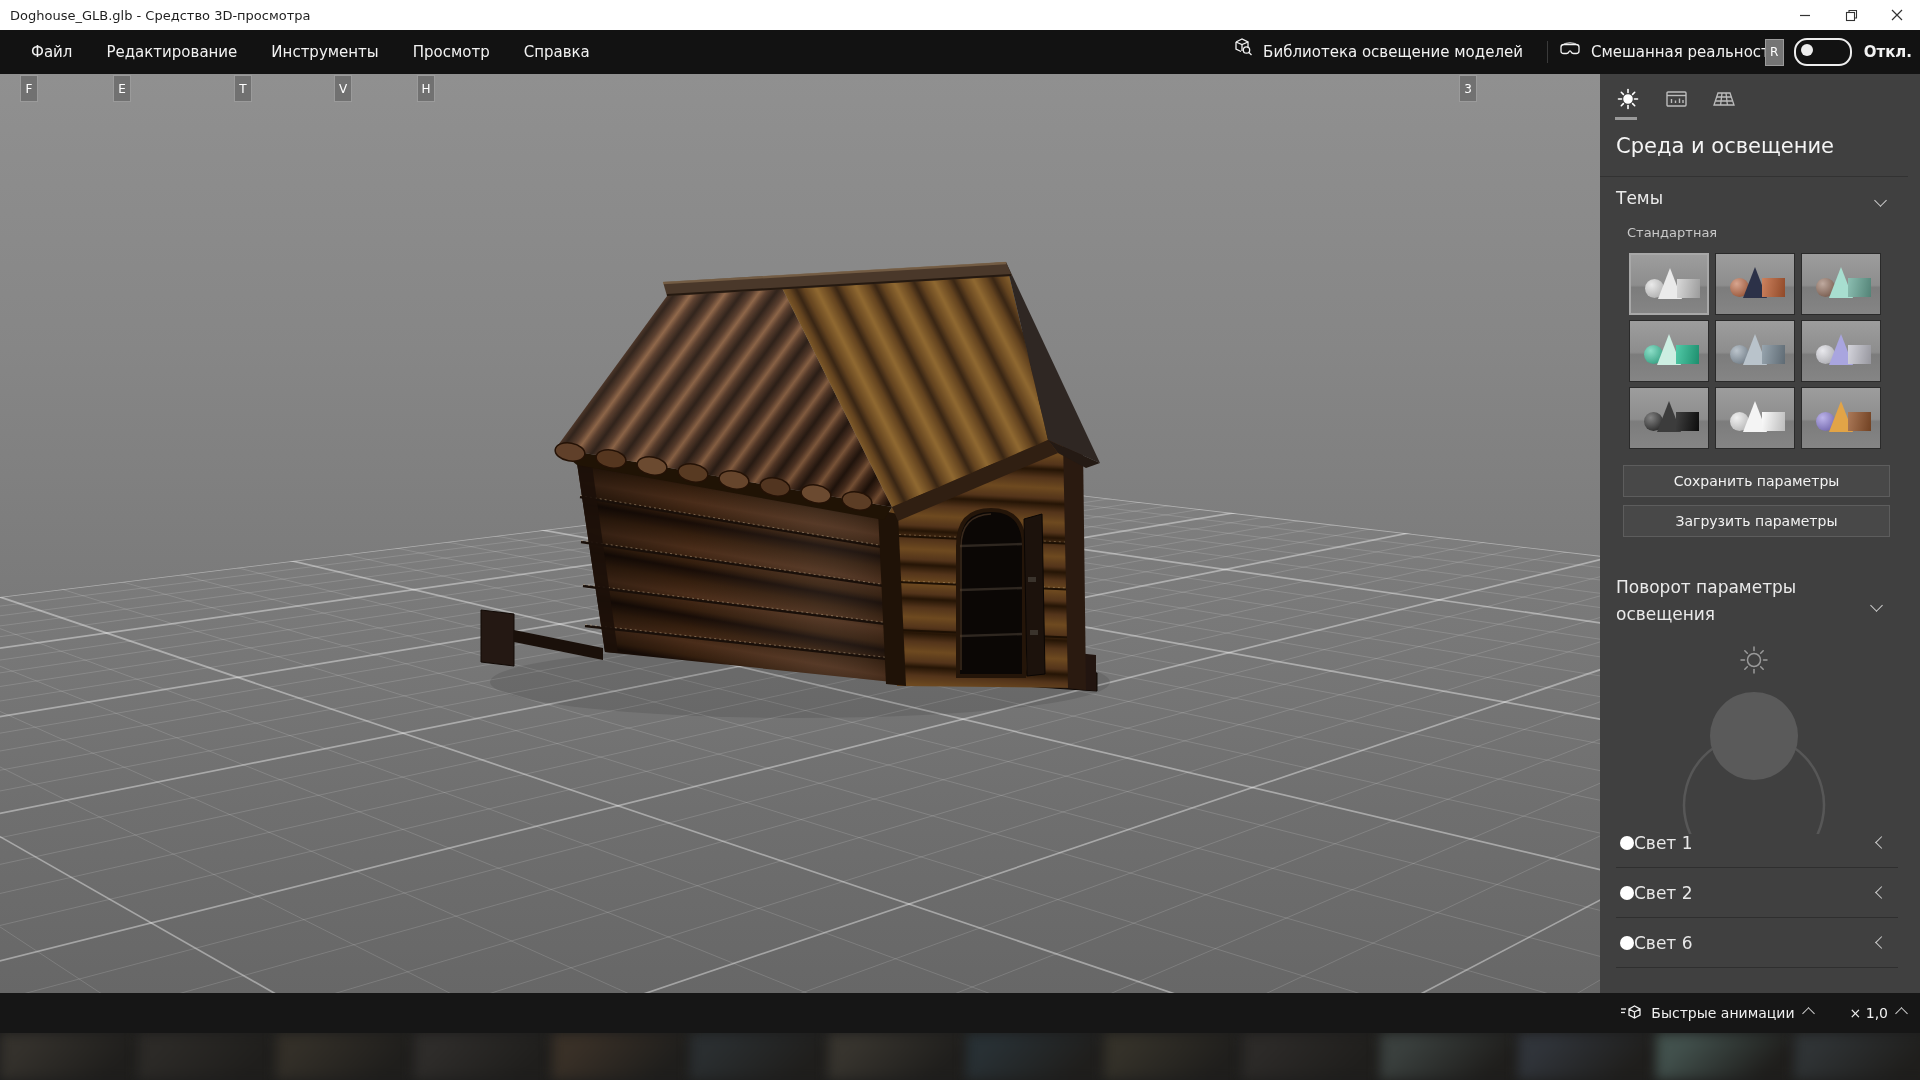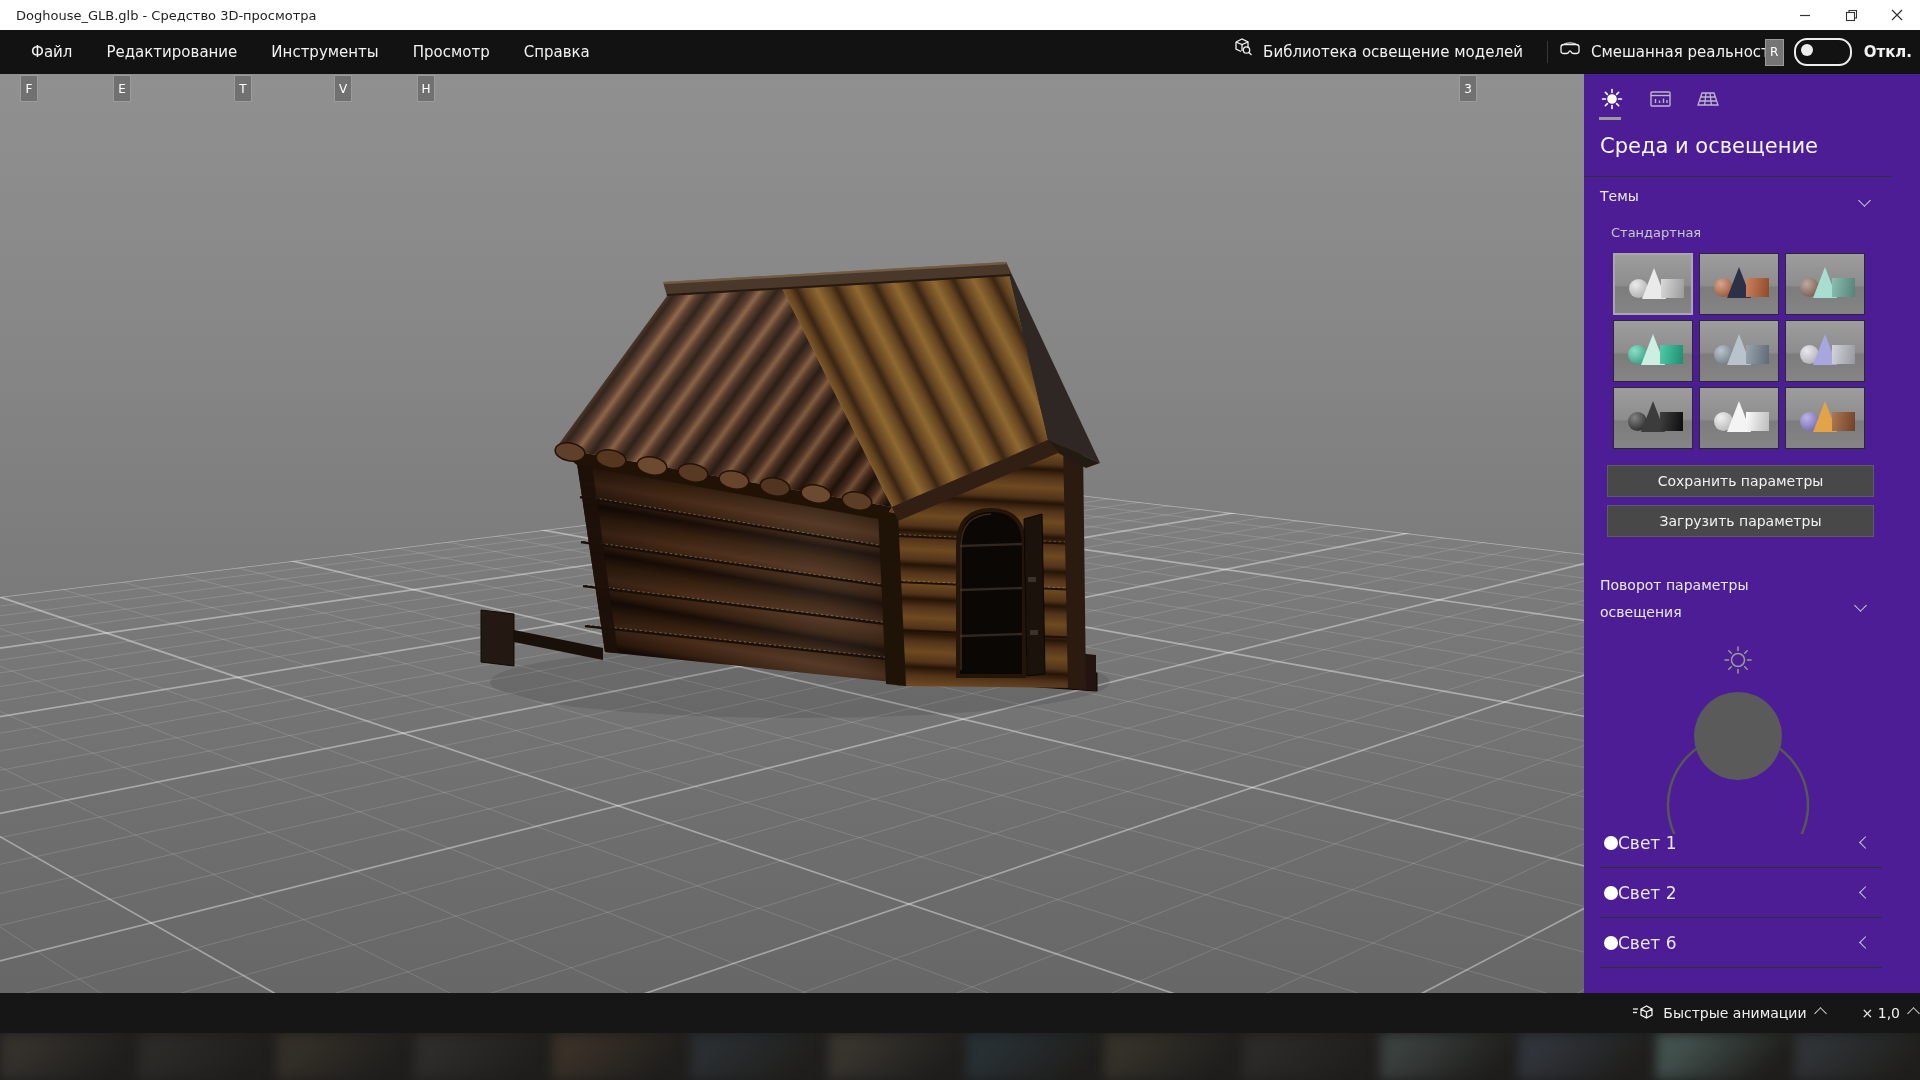--- a/index.html
+++ b/index.html
@@ -3,21 +3,21 @@
 <meta charset="utf-8">
 <style>
   html,body{margin:0;padding:0;background:#000;}
   #app{position:relative;width:1920px;height:1080px;overflow:hidden;
        font-family:"DejaVu Sans","Liberation Sans",sans-serif;
        -webkit-font-smoothing:antialiased;}
 
   
   .titlebar{position:absolute;left:0;top:0;width:1920px;height:30px;background:#ffffff;
             display:flex;align-items:center;}
-  .titlebar .title{font-size:13px;color:#1f1f1f;padding-left:16px;}
+  .titlebar .title{font-size:13px;color:#1f1f1f;padding-left:10px;}
   .win-controls{margin-left:auto;display:flex;height:30px;}
   .wc{width:46px;height:30px;display:flex;align-items:center;justify-content:center;cursor:default;}
   .wc svg{display:block;}
 
   
   .menubar{position:absolute;left:0;top:30px;width:1920px;height:44px;background:#121212;
            display:flex;align-items:center;color:#f2f2f2;font-size:15px;}
   .menu-left{display:flex;align-items:center;padding-left:14px;height:100%;}
   .menu-item{padding:0 17px;line-height:44px;cursor:default;}
   .menu-right{margin-left:auto;display:flex;align-items:center;height:100%;padding-right:8px;}
@@ -37,28 +37,28 @@
   
   .content{position:absolute;left:0;top:74px;width:1920px;height:919px;display:flex;}
 
   .viewport{position:relative;width:1612px;height:919px;overflow:hidden;
             background:linear-gradient(180deg,#909090 0%,#868686 30%,#7b7b7b 55%,#6f6f6f 80%,#676767 100%);}
   .viewport svg{position:absolute;left:0;top:0;}
   .hintbox{position:absolute;top:1px;width:16px;height:25px;background:#717171;border:1px solid #9b9b9b;
            color:#fff;font-size:12px;display:flex;align-items:center;justify-content:center;z-index:5;}
 
   
-  .panel{position:relative;width:320px;height:919px;background:#4c1d95;color:#e8e8e8;flex:none;padding-left:16px;}
+  .panel{position:relative;width:320px;height:919px;background:#404040;color:#e8e8e8;flex:none;}
   .panel-tabs{position:absolute;left:16px;top:12px;display:flex;gap:24px;align-items:center;}
   .ptab{width:24px;height:26px;display:flex;align-items:center;justify-content:center;opacity:.85;}
   .ptab.active{opacity:1;}
   .tab-underline{position:absolute;left:15px;top:43px;width:22px;height:3px;background:#9a9a9a;}
   .panel-title{position:absolute;left:16px;top:60px;font-size:21px;font-weight:400;color:#f5f5f5;}
   .pdivider{position:absolute;left:0;top:102px;width:308px;height:1px;background:#323232;}
-  .sec-head{position:absolute;left:16px;font-size:14px;color:#eaeaea;}
+  .sec-head{position:absolute;left:16px;font-size:17px;color:#eaeaea;}
   .chev{display:inline-block;width:8px;height:8px;border-right:1.6px solid #cfcfcf;border-bottom:1.6px solid #cfcfcf;}
   .chev.down{transform:rotate(45deg);}
   .chev.up{transform:rotate(225deg);}
   .chev.left{transform:rotate(135deg);}
   .themes-chev{position:absolute;left:276px;top:122px;}
   .std-label{position:absolute;left:27px;top:151px;font-size:13px;color:#c9c9c9;text-align:center;}
   .tilegrid{position:absolute;left:29px;top:179px;width:253px;display:grid;
             grid-template-columns:repeat(3,80px);grid-auto-rows:62px;gap:5px 6px;}
   .tile{position:relative;background:linear-gradient(180deg,#9d9d9d 0%,#8d8d8d 52%,#7c7c7c 56%,#858585 100%);
         overflow:hidden;border:1px solid #2a2a2a;box-sizing:border-box;}
@@ -74,21 +74,21 @@
   .lights{position:absolute;left:0;top:744px;width:308px;}
   .lightrow{position:relative;height:49px;display:flex;align-items:center;}
   .lightrow .dot{width:14px;height:14px;border-radius:50%;margin-left:20px;flex:none;}
   .lightrow .llabel{font-size:17px;color:#e8e8e8;}
   .lightrow .chev{position:absolute;right:22px;}
   .lightsep{height:1px;background:#2f2f2f;margin:0 10px 0 16px;}
 
   
   .bottombar{position:absolute;left:0;top:993px;width:1920px;height:40px;background:#161616;
              display:flex;align-items:center;justify-content:flex-end;color:#f0f0f0;font-size:14px;}
-  .bb-group{display:flex;align-items:center;gap:9px;padding-right:2px;}
+  .bb-group{display:flex;align-items:center;gap:9px;padding-right:14px;}
   .bb-anim{display:flex;align-items:center;gap:9px;margin-right:28px;}
   .bb-speed{display:flex;align-items:center;gap:9px;}
 
   
   .filmstrip{position:absolute;left:0;top:1033px;width:1920px;height:47px;background:#1d1d1c;
              display:flex;overflow:hidden;}
   .fcell{flex:none;width:138px;height:47px;filter:blur(6px);}
 </style>
 </head>
 <body>

